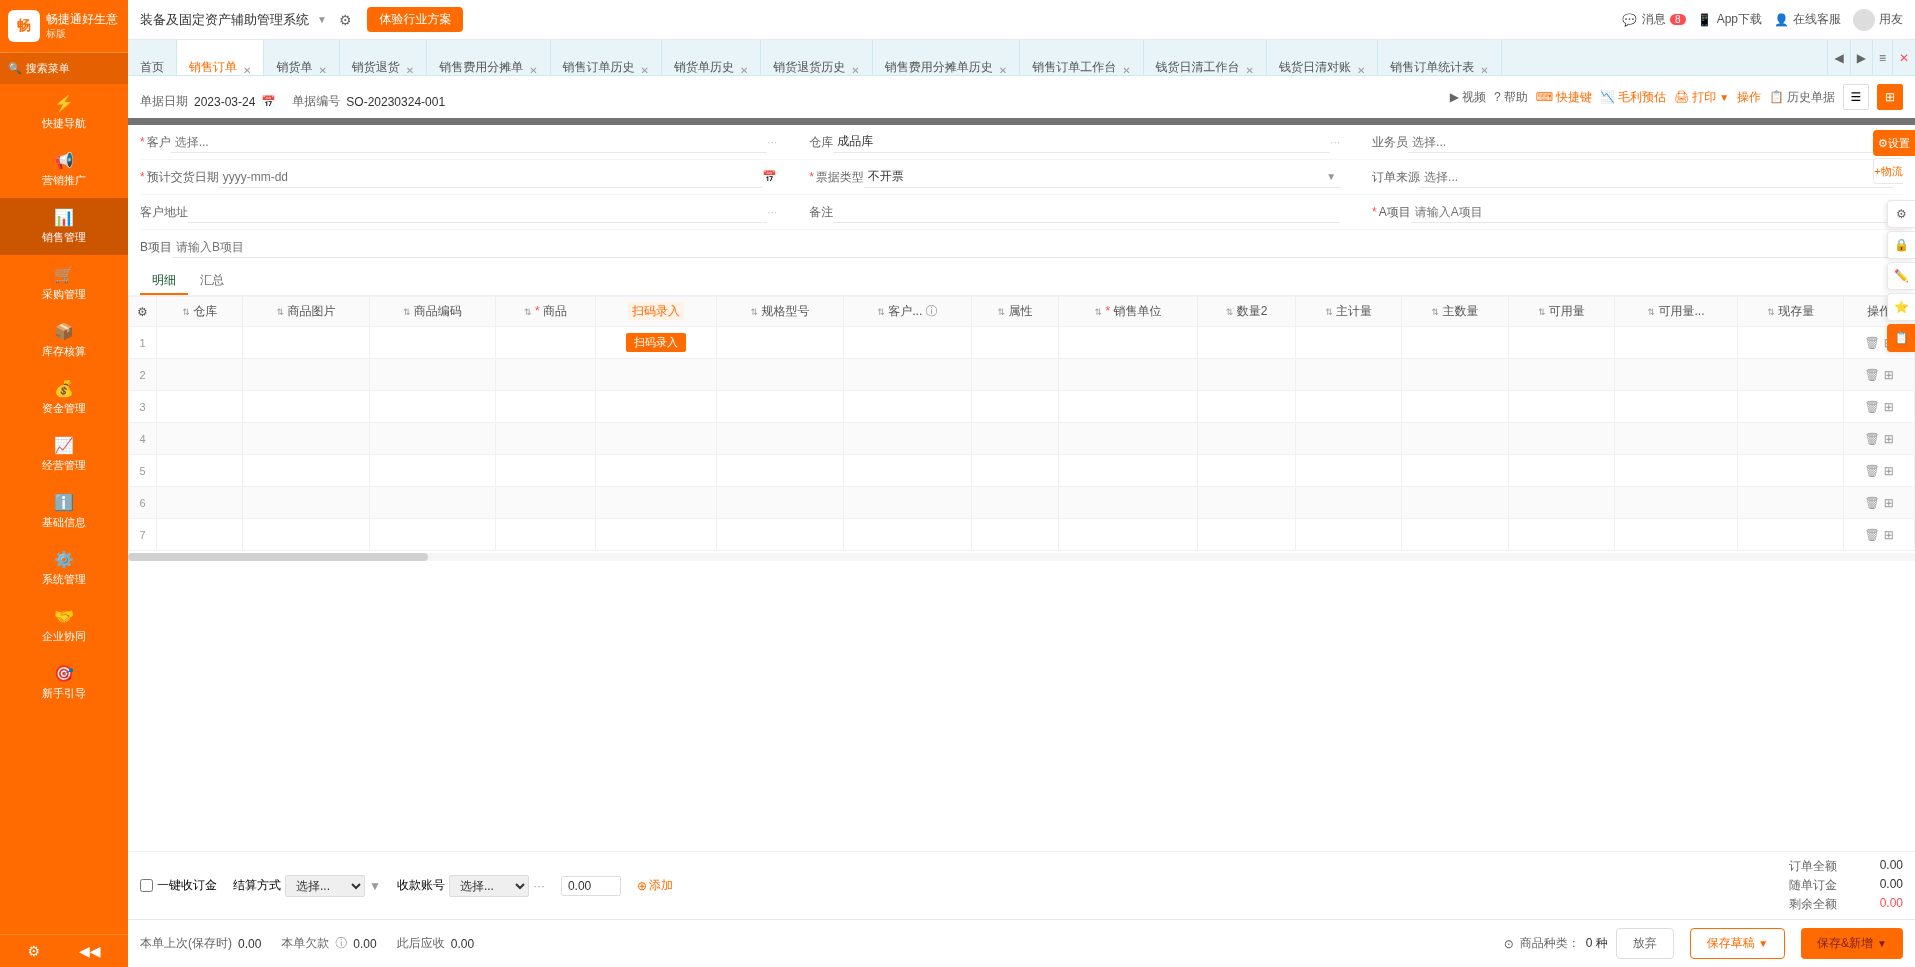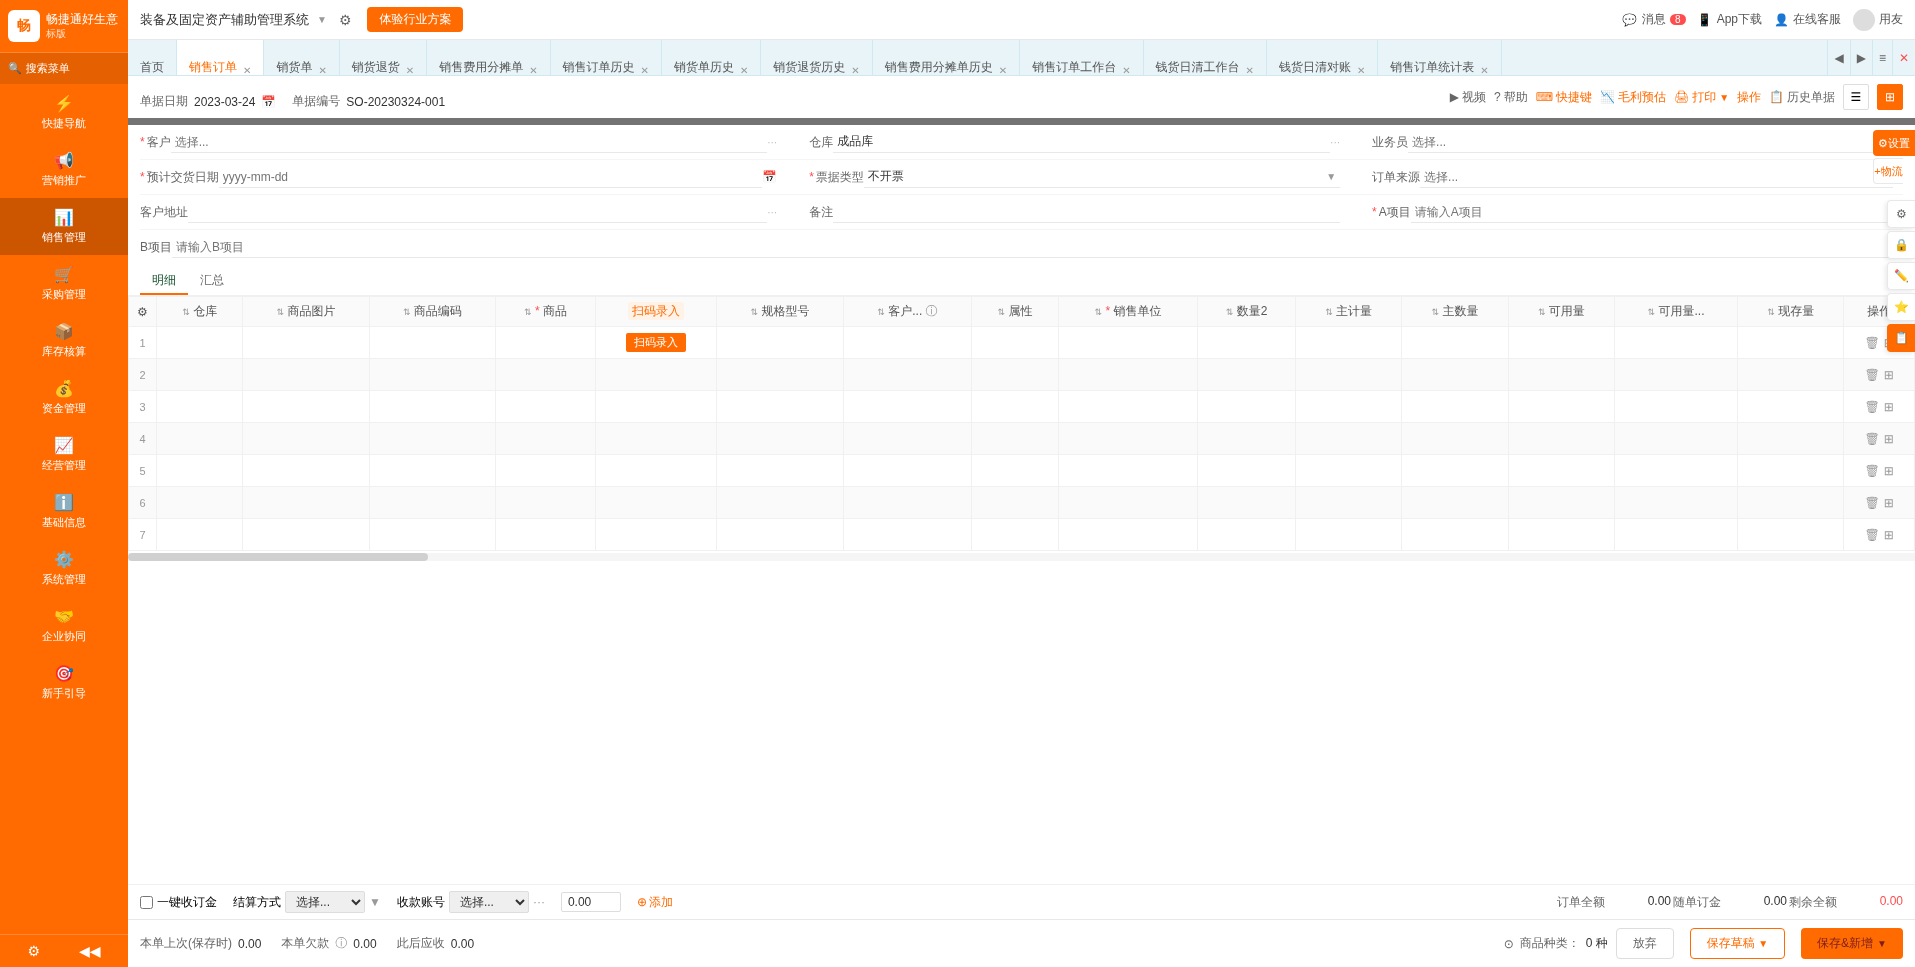--- a/index.html
+++ b/index.html
@@ -74,21 +74,21 @@
     .subtotal-label { color: #ff6b00; font-weight: 500; }
     .subtotal-value { color: #ff6b00; font-weight: 500; }
 
     
     .footer { background: white; border-top: 1px solid #f0f0f0; padding: 6px 12px; display: flex; align-items: center; gap: 16px; flex-shrink: 0; }
     .footer-checkbox { display: flex; align-items: center; gap: 4px; }
     .footer-field { display: flex; align-items: center; gap: 4px; }
     .footer-select { border: 1px solid #ddd; padding: 2px 6px; border-radius: 2px; color: #333; min-width: 80px; }
     .footer-input { border: 1px solid #ddd; padding: 2px 6px; border-radius: 2px; width: 60px; color: #333; }
     .footer-add { color: #ff6b00; cursor: pointer; display: flex; align-items: center; gap: 2px; }
-    .footer-summary { margin-left: auto; display: flex; flex-direction: row; gap: 2px; text-align: right; }
+    .footer-summary { margin-left: auto; display: flex; flex-direction: column; gap: 2px; text-align: right; }
     .footer-summary-row { display: flex; justify-content: flex-end; gap: 16px; }
     .footer-summary-label { color: #666; }
     .footer-summary-value { color: #333; min-width: 50px; text-align: right; }
 
     
     .bottom-bar { background: white; border-top: 1px solid #e8e8e8; padding: 8px 12px; display: flex; align-items: center; gap: 20px; flex-shrink: 0; }
     .bottom-info { display: flex; align-items: center; gap: 6px; color: #666; }
     .bottom-info-value { color: #333; font-weight: 500; }
     .bottom-actions { margin-left: auto; display: flex; gap: 16px; }
     .btn-discard { border: 1px solid #ddd; background: white; padding: 6px 16px; border-radius: 4px; cursor: pointer; color: #666; }

